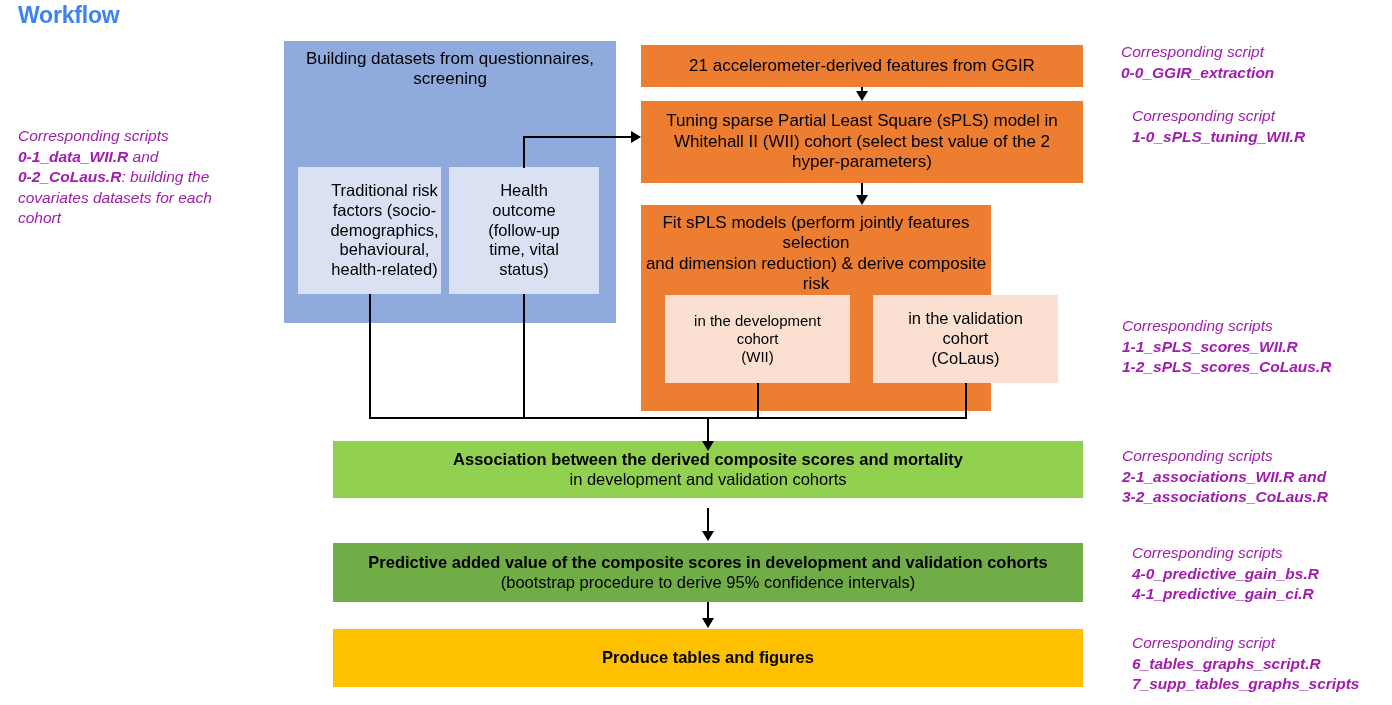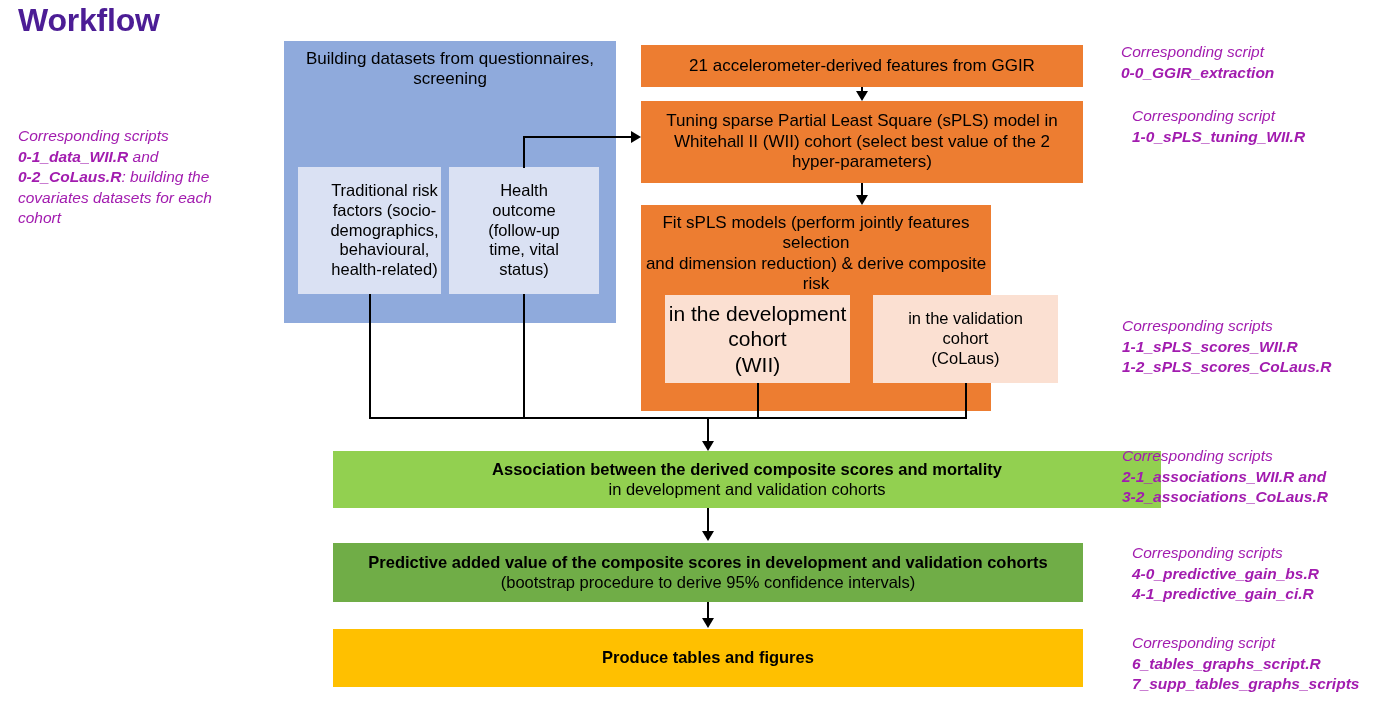--- a/index.html
+++ b/index.html
@@ -17,24 +17,24 @@
     height: 705px;
     background: #ffffff;
     overflow: hidden;
   }
 
   
   .title {
     position: absolute;
     left: 18px;
     top: 2px;
-    font-size: 32px;
+    font-size: 23px;
     font-weight: bold;
     letter-spacing: -0.2px;
-    color: #4c1d95;
+    color: #3b82f6;
   }
 
   
   .box {
     position: absolute;
     box-sizing: border-box;
     display: flex;
     flex-direction: column;
     align-items: center;
     justify-content: center;
@@ -78,29 +78,29 @@
     font-size: 17px;
   }
   #box-fit {
     left: 641px; top: 205px; width: 350px; height: 206px;
     justify-content: flex-start;
     padding-top: 8px;
     font-size: 17px;
   }
   #box-dev {
     left: 665px; top: 295px; width: 185px; height: 88px;
-    font-size: 21px;
+    font-size: 15px;
   }
   #box-val {
     left: 873px; top: 295px; width: 185px; height: 88px;
     font-size: 16.5px;
   }
 
   #box-assoc {
-    left: 333px; top: 451px; width: 828px; height: 57px;
+    left: 333px; top: 441px; width: 750px; height: 57px;
     font-size: 16.5px;
   }
   #box-predictive {
     left: 333px; top: 543px; width: 750px; height: 59px;
     font-size: 16.5px;
   }
   #box-tables {
     left: 333px; top: 629px; width: 750px; height: 58px;
     font-size: 16.5px;
   }

